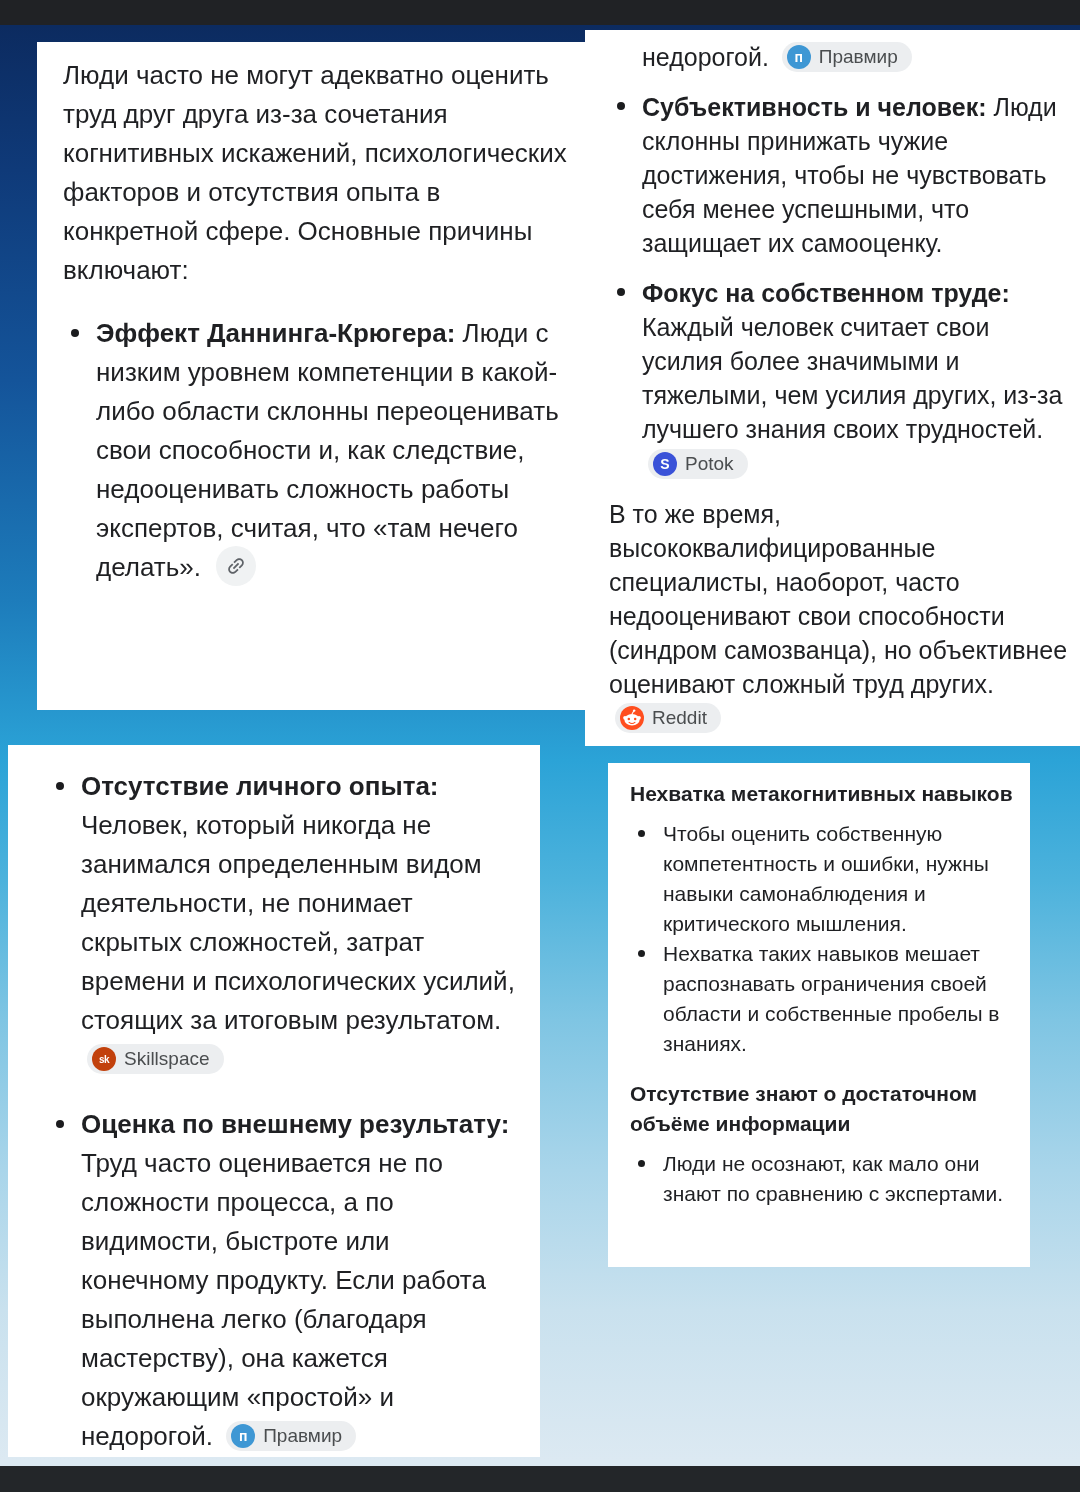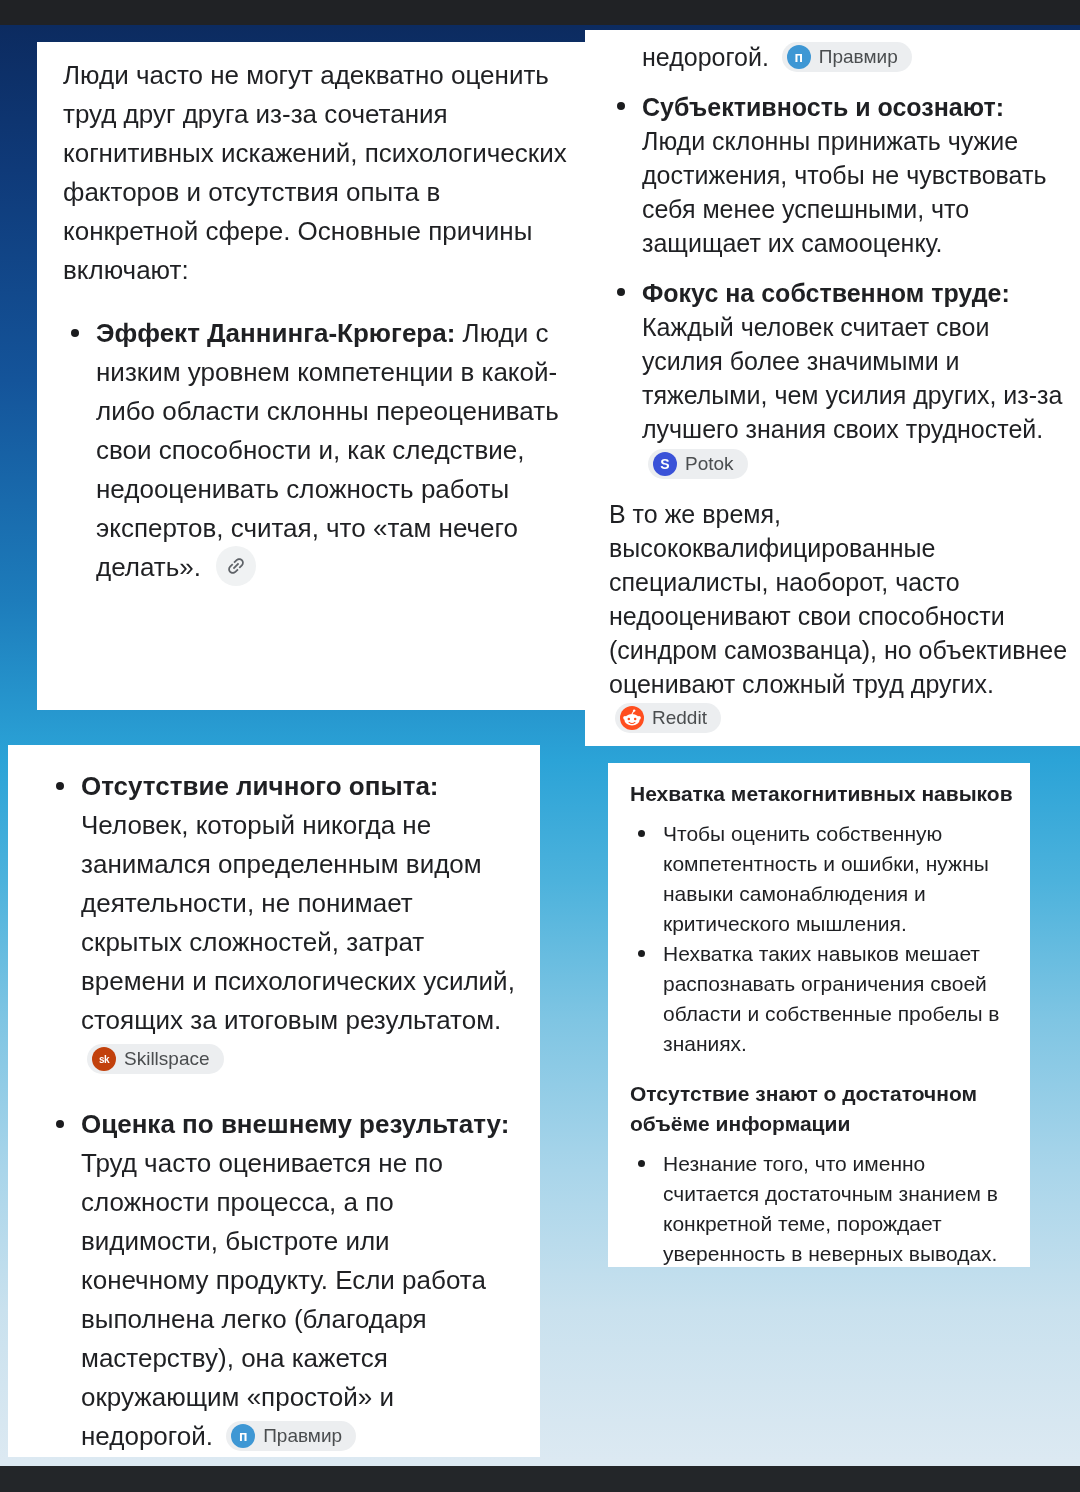--- a/index.html
+++ b/index.html
@@ -80,21 +80,21 @@
       <span class="chip">
         <span class="chip-ic ic-pravmir">
             <span>п</span>
           </span>
         <span class="chip-label">Правмир</span>
       </span>
     </p>
     <ul>
       <li>
         <span class="dot"></span>
-        <span class="bt">Субъективность и осознают:</span>
+        <span class="bt">Субъективность и человек:</span>
         <span>Люди склонны принижать чужие достижения, чтобы не чувствовать себя менее успешными, что защищает их самооценку.</span>
       </li>
       <li>
         <span class="dot"></span>
         <span class="bt">Фокус на собственном труде:</span>
         <span>Каждый человек считает свои усилия более значимыми и тяжелыми, чем усилия других, из-за лучшего знания своих трудностей.</span>
         <span class="chip">
           <span class="chip-ic ic-potok">
               <span>S</span>
             </span>
@@ -159,23 +159,19 @@
       </li>
       <li>
         <span class="dot"></span>
         <span>Нехватка таких навыков мешает распознавать ограничения своей области и собственные пробелы в знаниях.</span>
       </li>
     </ul>
     <div class="h h2">Отсутствие знают о достаточном объёме информации</div>
     <ul>
       <li>
         <span class="dot"></span>
-        <span>Незнание того, что именно считается достаточным знанием в конкретной теме, порождает уверенность в неверных выводах.</span>
-      </li>
-      <li>
-        <span class="dot"></span>
         <span>Люди не осознают, как мало они знают по сравнению с экспертами.</span>
       </li>
     </ul>
   </section>
 
   <div class="bar bar-bottom"></div>
 </div>
 
 </body></html>

